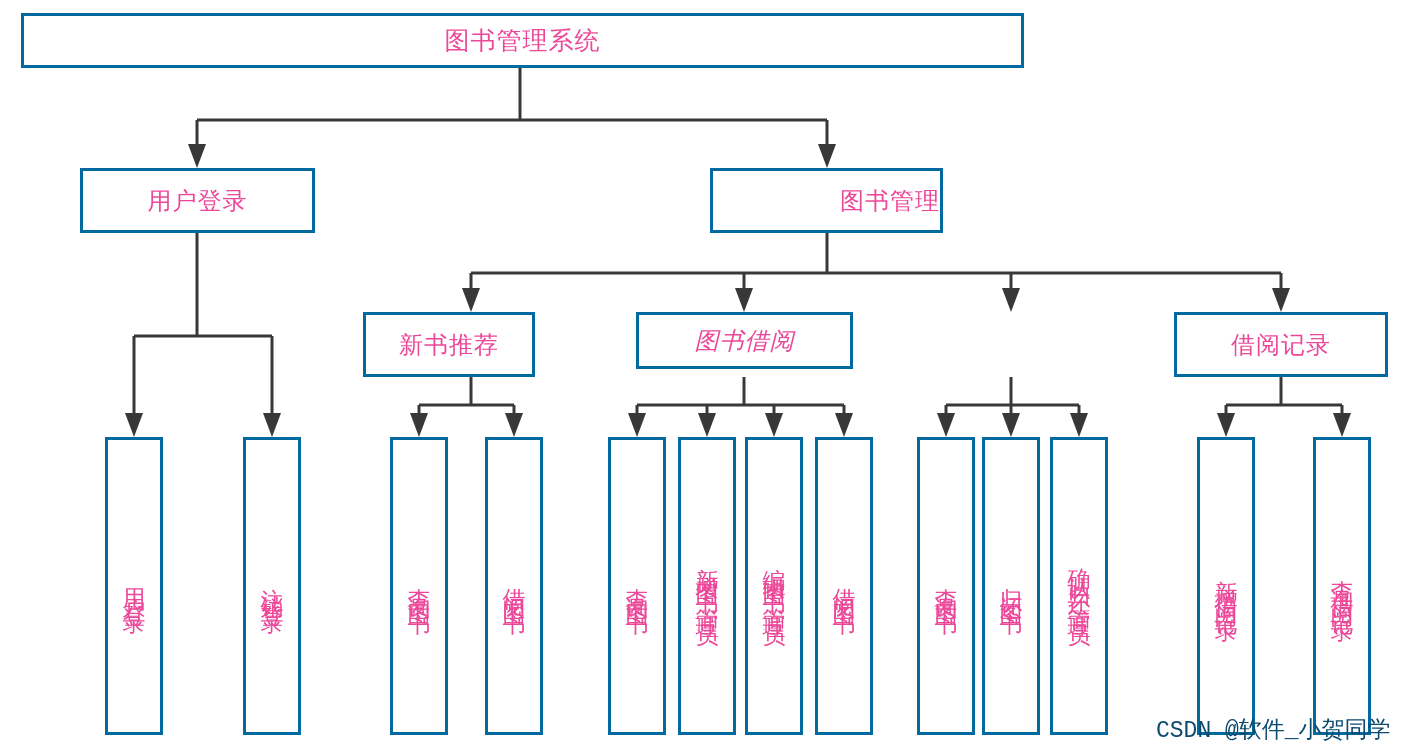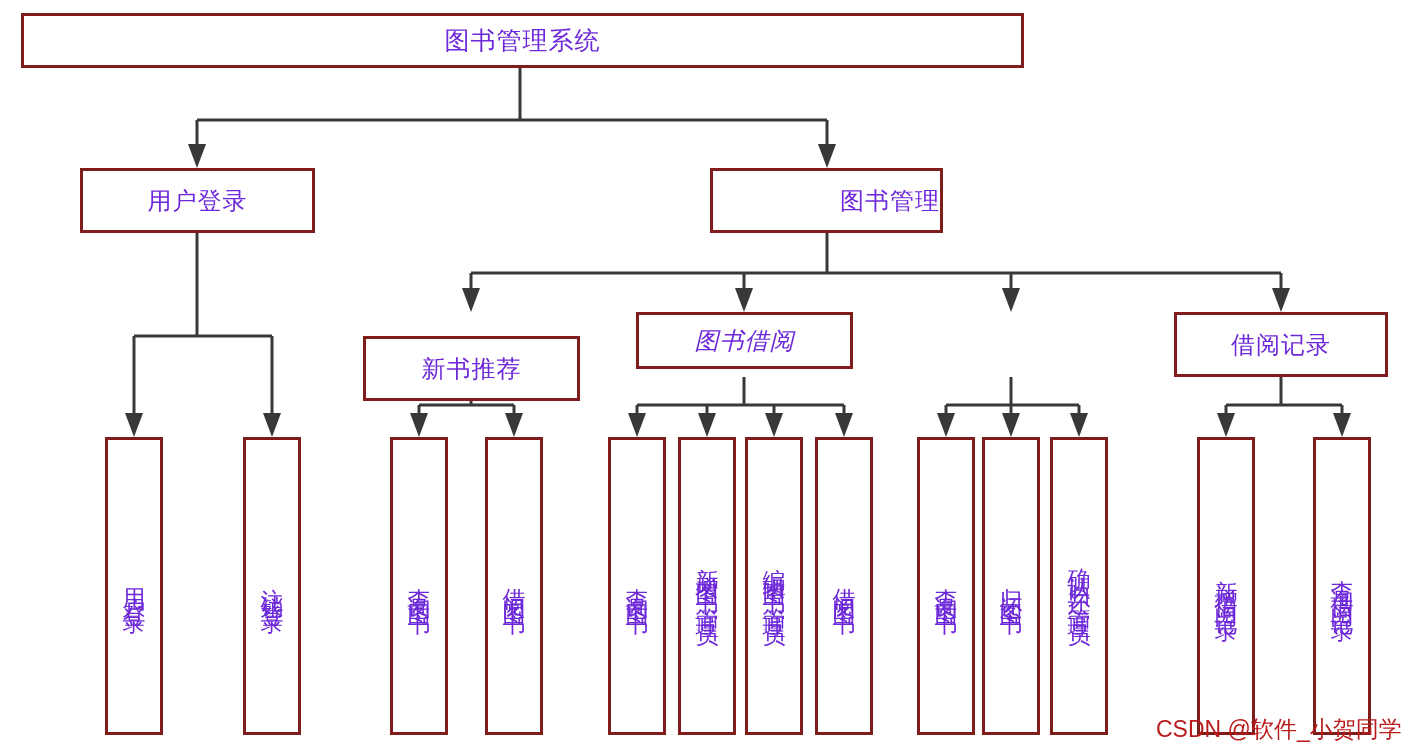--- a/index.html
+++ b/index.html
@@ -25,26 +25,26 @@
     stroke: #383838;
     stroke-width: 3;
   }
   #connectors polygon {
     fill: #383838;
     stroke: none;
   }
   .node {
     position: absolute;
     box-sizing: border-box;
-    border: 3px solid #7f1d1d;
+    border: 3px solid #0369a1;
     background: #ffffff;
     display: flex;
     align-items: center;
     justify-content: center;
-    color: #6d28d9;
+    color: #ec4899;
     z-index: 2;
   }
   .hnode {
     font-size: 24px;
     letter-spacing: 1px;
   }
   .root {
     font-size: 25px;
   }
   .vnode {
@@ -58,23 +58,24 @@
     font-size: 23px;
     letter-spacing: 8px;
     line-height: 1;
     white-space: nowrap;
   }
   .watermark {
     position: absolute;
     left: 1156px;
     top: 714px;
     font-size: 23px;
-    color: #b91c1c;
+    color: #0c4a6e;
     z-index: 3;
     white-space: nowrap;
+    font-family: Liberation Mono, monospace;
   }
 </style>
 </head>
 <body>
 
 <div id="canvas">
 
   <svg id="connectors" width="1405" height="747" viewBox="0 0 1405 747">
 
     <g>
@@ -155,21 +156,21 @@
     <span>图书管理系统</span>
   </div>
 
   <div class="node hnode" style="left:80px; top:168px; width:235px; height:65px;">
     <span>用户登录</span>
   </div>
   <div class="node hnode" style="left:710px; top:168px; width:233px; height:65px;justify-content:flex-end;">
     <span>图书管理</span>
   </div>
 
-  <div class="node hnode" style="left:363px; top:312px; width:217px; height:65px;margin-top:24px;">
+  <div class="node hnode" style="left:363px; top:312px; width:172px; height:65px;">
     <span>新书推荐</span>
   </div>
   <div class="node hnode" style="left:636px; top:312px; width:217px; height:57px;font-style:italic;">
     <span>图书借阅</span>
   </div>
   <div class="node hnode" style="left:1174px; top:312px; width:214px; height:65px;">
     <span>借阅记录</span>
   </div>
 
   <div class="node vnode" style="left:105px;">

